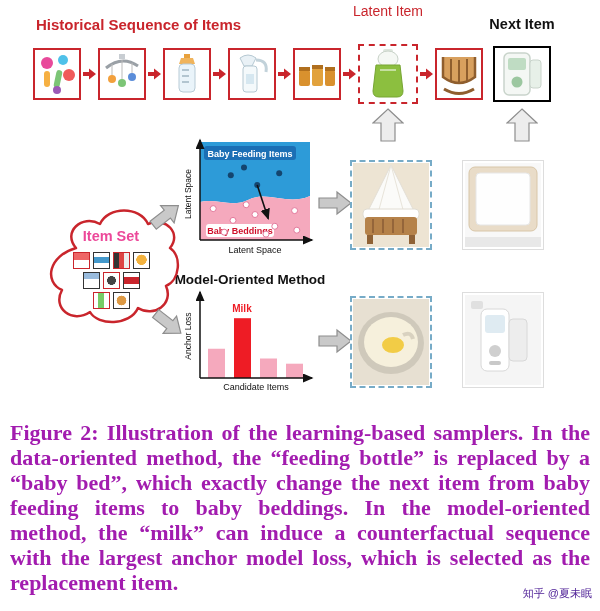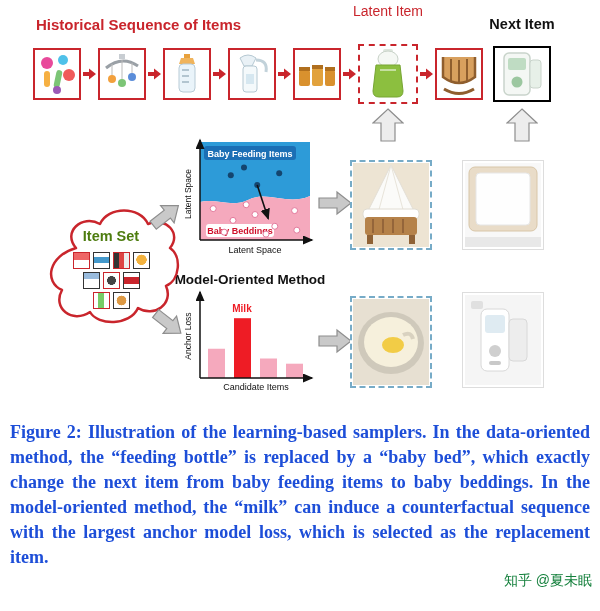--- a/index.html
+++ b/index.html
@@ -14,30 +14,30 @@
   .seq-row{position:absolute;left:33px;top:44px;display:flex;align-items:center}
   .seq-box{width:48px;height:52px;border:2px solid #C9252C;background:#fff;display:flex;
            align-items:center;justify-content:center;flex:0 0 auto;overflow:hidden}
   .seq-box.changed{width:60px;height:60px;border:2px dashed #C9252C}
   .seq-box.next{width:58px;height:56px;border:2.5px solid #000;margin-left:10px}
   .seq-arrow{margin:0 2px;display:flex;flex:0 0 auto}
   .dashed-img{position:absolute;border:2px dashed #76ABC7;background:#fff;display:flex;
               align-items:center;justify-content:center;overflow:hidden}
   .plain-img{position:absolute;border:1px solid #ddd;background:#fff;display:flex;
              align-items:center;justify-content:center;overflow:hidden}
-  .cloud-title{position:absolute;top:32px;left:0;width:100%;text-align:center;color:#4d7c0f;
+  .cloud-title{position:absolute;top:32px;left:0;width:100%;text-align:center;color:#ec4899;
                font-weight:bold;font-size:14.5px}
   .thumb-grid{position:absolute;top:56px;left:0;width:100%;display:flex;flex-direction:column;
               align-items:center;gap:3px}
   .trow{display:flex;gap:3px;justify-content:center}
   .thumb{width:17px;height:17px;border:1px solid #333;background:#fff;display:inline-block}
   .thumb.rb{border-color:#C9252C}
   .caption{position:absolute;left:10px;top:420px;width:580px;font-family:"Liberation Serif",serif;
-           font-weight:bold;font-size:18px;line-height:25px;text-align:justify;color:#1d4ed8}
-  .watermark{position:absolute;right:8px;top:572px;color:#15803d;font-size:14px}
+           font-weight:bold;font-size:22px;line-height:25px;text-align:justify;color:#a21caf}
+  .watermark{position:absolute;right:8px;top:586px;color:#4c1d95;font-size:11px}
 </style>
 </head>
 <body>
 
 <div class="canvas">
 
   <div class="lbl red bold" style="left:36px;top:16px;font-size:15px">Historical Sequence of Items</div>
   <div class="lbl red center" style="left:350px;top:3px;width:76px;font-size:14px;line-height:17px">Latent Item</div>
   <div class="lbl bold center" style="left:474px;top:16px;width:96px;font-size:14.5px">Next Item</div>
 

